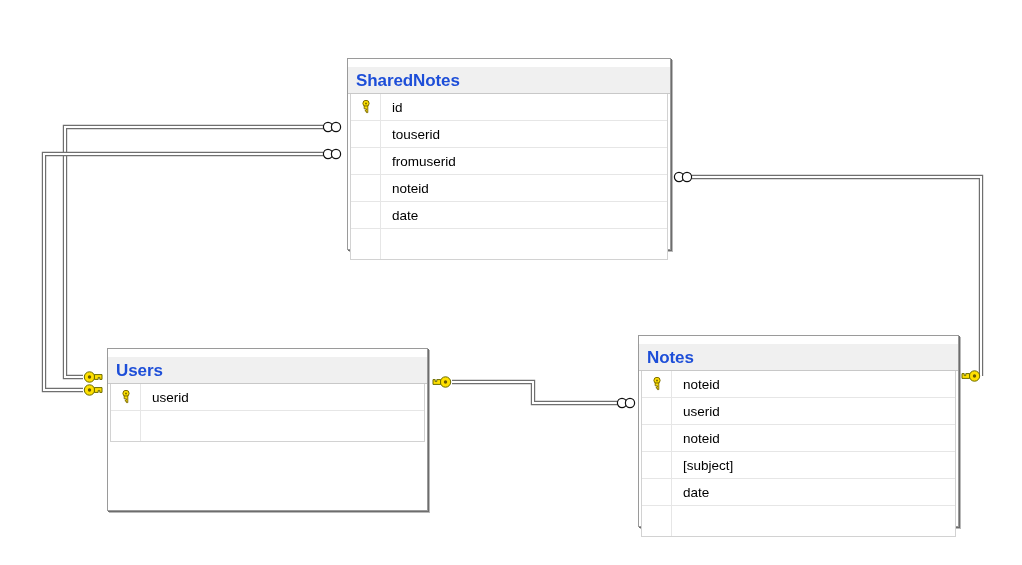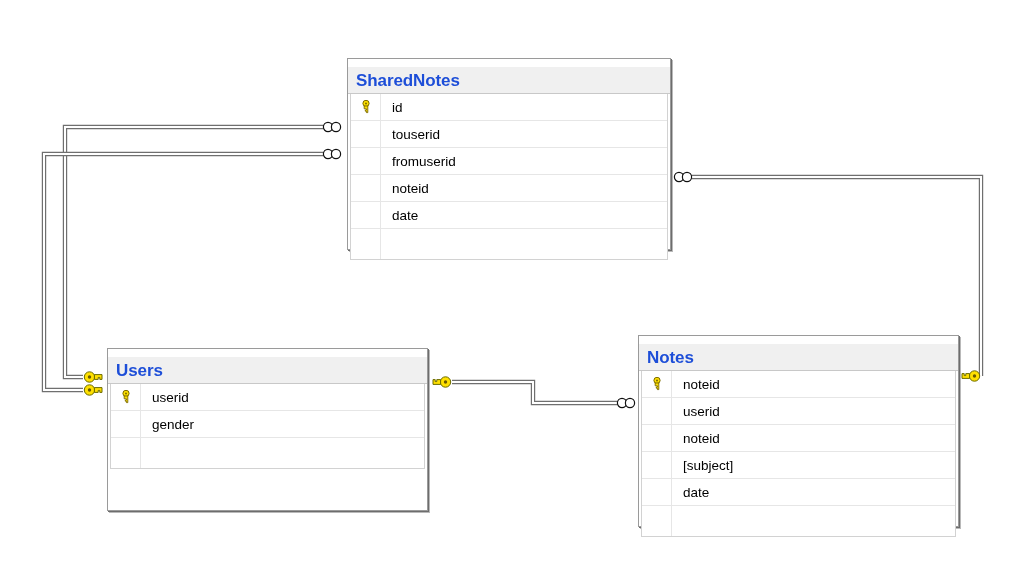--- a/index.html
+++ b/index.html
@@ -178,24 +178,20 @@
           <div class="field-row">
             <div class="key-cell">
               <svg class="key-icon" viewBox="0 0 12 14">
                 <circle cx="6" cy="3.4" r="3.1" fill="#ffe000" stroke="#7a6a00" stroke-width="1"></circle>
                 <circle cx="6" cy="3.4" r="1.0" fill="#7a6a00"></circle>
                 <path d="M 4.2,6.0 L 7.8,6.0 L 7.8,12.6 L 6.4,12.6 L 6.4,11.2 L 5.3,11.2 L 5.3,10.0 L 6.4,10.0 L 6.4,8.8 L 4.2,8.8 Z" fill="#ffe000" stroke="#7a6a00" stroke-width="0.9" stroke-linejoin="miter"></path>
               </svg>
             </div>
             <div class="field-name">userid</div>
           </div>
-          <div class="field-row">
-            <div class="key-cell"></div>
-            <div class="field-name">gender</div>
-          </div>
           <div class="field-row empty">
             <div class="key-cell"></div>
             <div class="field-name"></div>
           </div>
         </div>
       </div>
       <div class="table-card" style="left: 638px; top: 335px; width: 321px; height: 192px;">
         <div class="table-title">Notes</div>
         <div class="field-area">
           <div class="field-row">

